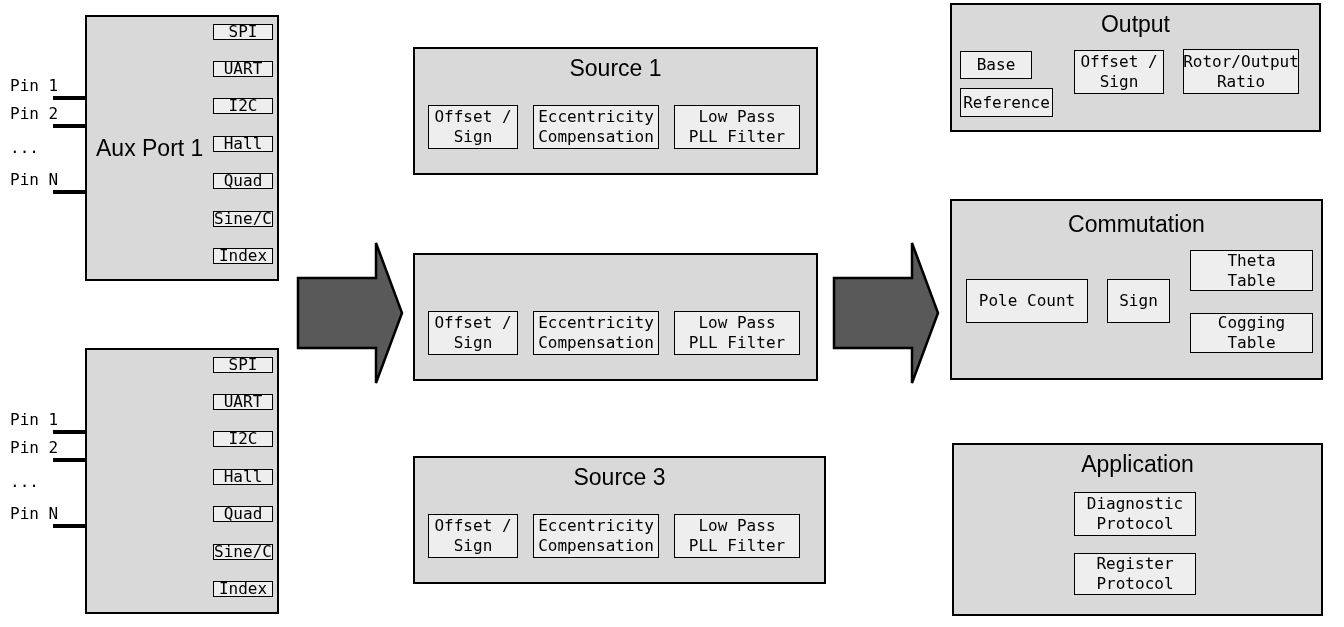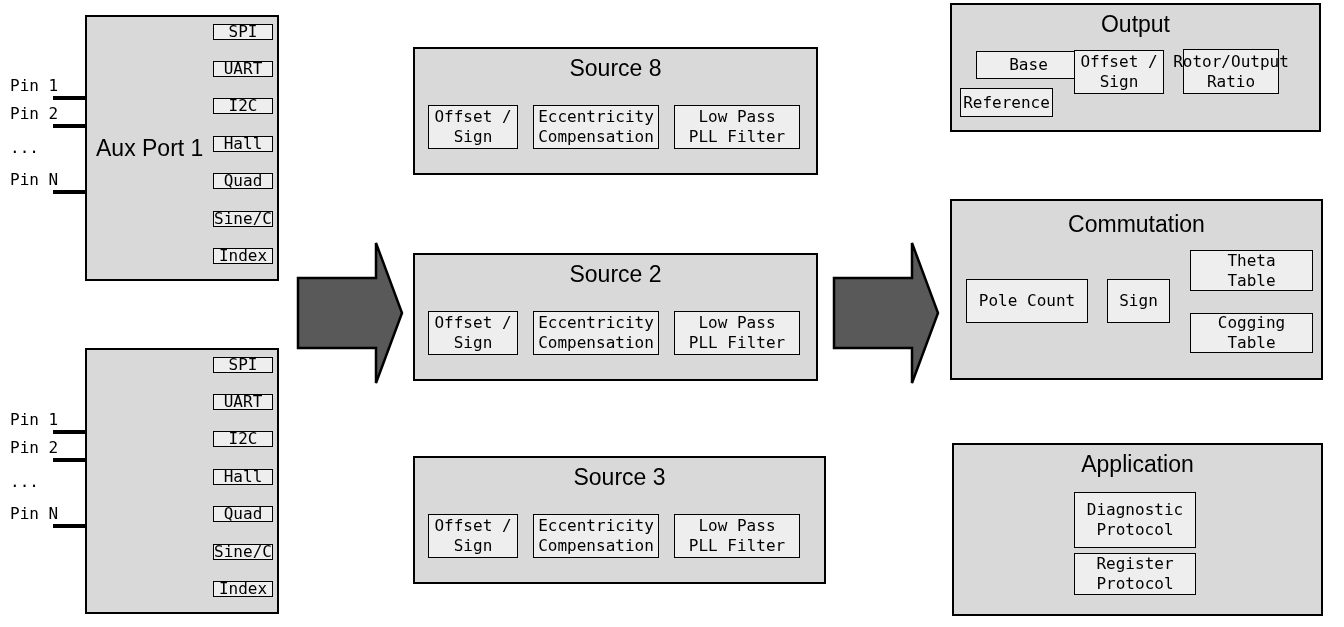--- a/index.html
+++ b/index.html
@@ -112,70 +112,69 @@
       <polygon points="2,38 80,38 80,3 106,73 80,143 80,108 2,108" fill="var(--arrow-fill)" stroke="var(--border)" stroke-width="2.5" stroke-linejoin="miter"></polygon>
     </svg>
   </div>
   <div class="arrow" style="left:832px; top:240px">
     <svg width="108" height="146" viewBox="0 0 108 146">
       <polygon points="2,38 80,38 80,3 106,73 80,143 80,108 2,108" fill="var(--arrow-fill)" stroke="var(--border)" stroke-width="2.5" stroke-linejoin="miter"></polygon>
     </svg>
   </div>
 
   <div class="panel" style="left:413px; top:47px; width:405px; height:128px">
-    <div class="panel-title">Source 8</div>
+    <div class="panel-title">Source 1</div>
     <div class="subbox module" style="left:13px;  width:90px">Offset /
 Sign</div>
     <div class="subbox module" style="left:118px; width:126px">Eccentricity
 Compensation</div>
     <div class="subbox module" style="left:259px; width:126px">Low Pass
 PLL Filter</div>
   </div>
 
   <div class="panel" style="left:413px; top:253px; width:405px; height:128px">
-    <div class="panel-title">Source 2</div>
     <div class="subbox module" style="left:13px;  width:90px">Offset /
 Sign</div>
     <div class="subbox module" style="left:118px; width:126px">Eccentricity
 Compensation</div>
     <div class="subbox module" style="left:259px; width:126px">Low Pass
 PLL Filter</div>
   </div>
 
   <div class="panel" style="left:413px; top:456px; width:413px; height:128px">
     <div class="panel-title">Source 3</div>
     <div class="subbox module" style="left:13px;  width:90px">Offset /
 Sign</div>
     <div class="subbox module" style="left:118px; width:126px">Eccentricity
 Compensation</div>
     <div class="subbox module" style="left:259px; width:126px">Low Pass
 PLL Filter</div>
   </div>
 
   <div class="panel" style="left:950px; top:3px; width:371px; height:129px">
     <div class="panel-title">Output</div>
-    <div class="subbox" style="left:24px;   top:46px; width:105px;  height:28px">Base</div>
+    <div class="subbox" style="left:8px;   top:46px; width:72px;  height:28px">Base</div>
     <div class="subbox" style="left:8px;   top:83px; width:93px;  height:29px">Reference</div>
     <div class="subbox" style="left:122px; top:45px; width:90px;  height:44px">Offset /
 Sign</div>
-    <div class="subbox" style="left:231px; top:44px; width:96px; height:45px">Rotor/Output
+    <div class="subbox" style="left:231px; top:44px; width:116px; height:45px">Rotor/Output
 Ratio</div>
   </div>
 
   <div class="panel" style="left:950px; top:199px; width:373px; height:181px">
     <div class="panel-title" style="top:9px">Commutation</div>
     <div class="subbox" style="left:14px;  top:78px;  width:122px; height:44px">Pole Count</div>
     <div class="subbox" style="left:155px; top:78px;  width:63px;  height:44px">Sign</div>
     <div class="subbox" style="left:238px; top:49px;  width:123px; height:41px">Theta
 Table</div>
     <div class="subbox" style="left:238px; top:112px; width:123px; height:40px">Cogging
 Table</div>
   </div>
 
   <div class="panel" style="left:952px; top:443px; width:371px; height:173px">
     <div class="panel-title">Application</div>
-    <div class="subbox" style="left:120px; top:47px;  width:122px; height:56px">Diagnostic
+    <div class="subbox" style="left:120px; top:47px;  width:122px; height:44px">Diagnostic
 Protocol</div>
     <div class="subbox" style="left:120px; top:108px; width:122px; height:42px">Register
 Protocol</div>
   </div>
 
 </div>
 
 </body></html>

